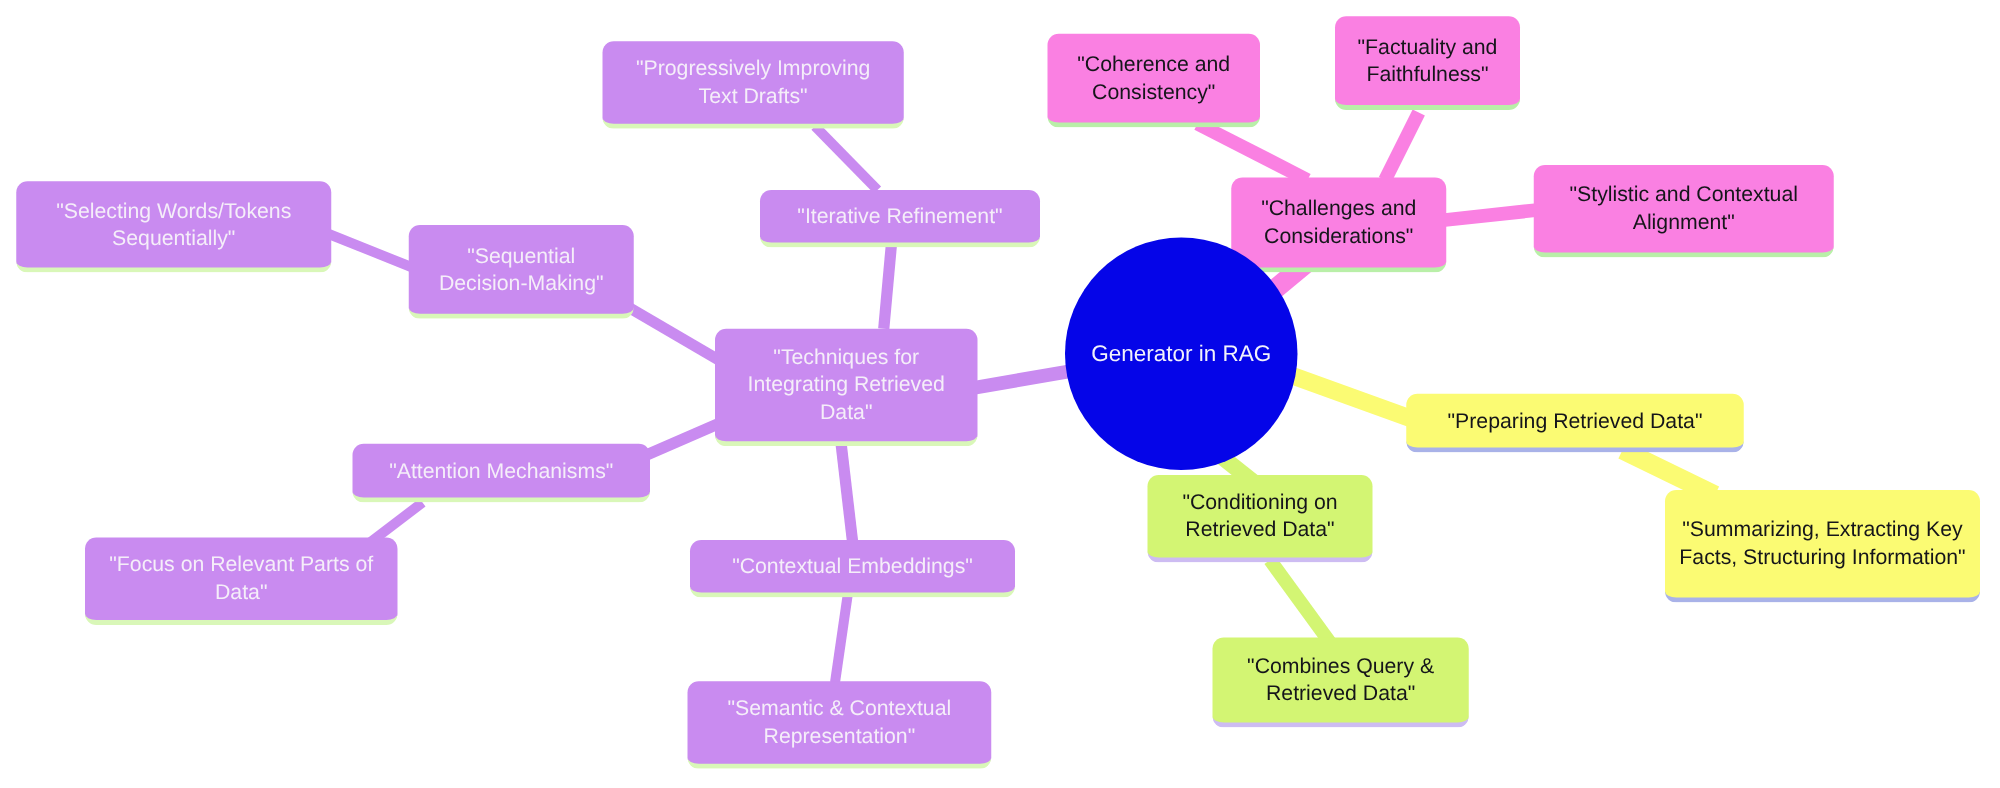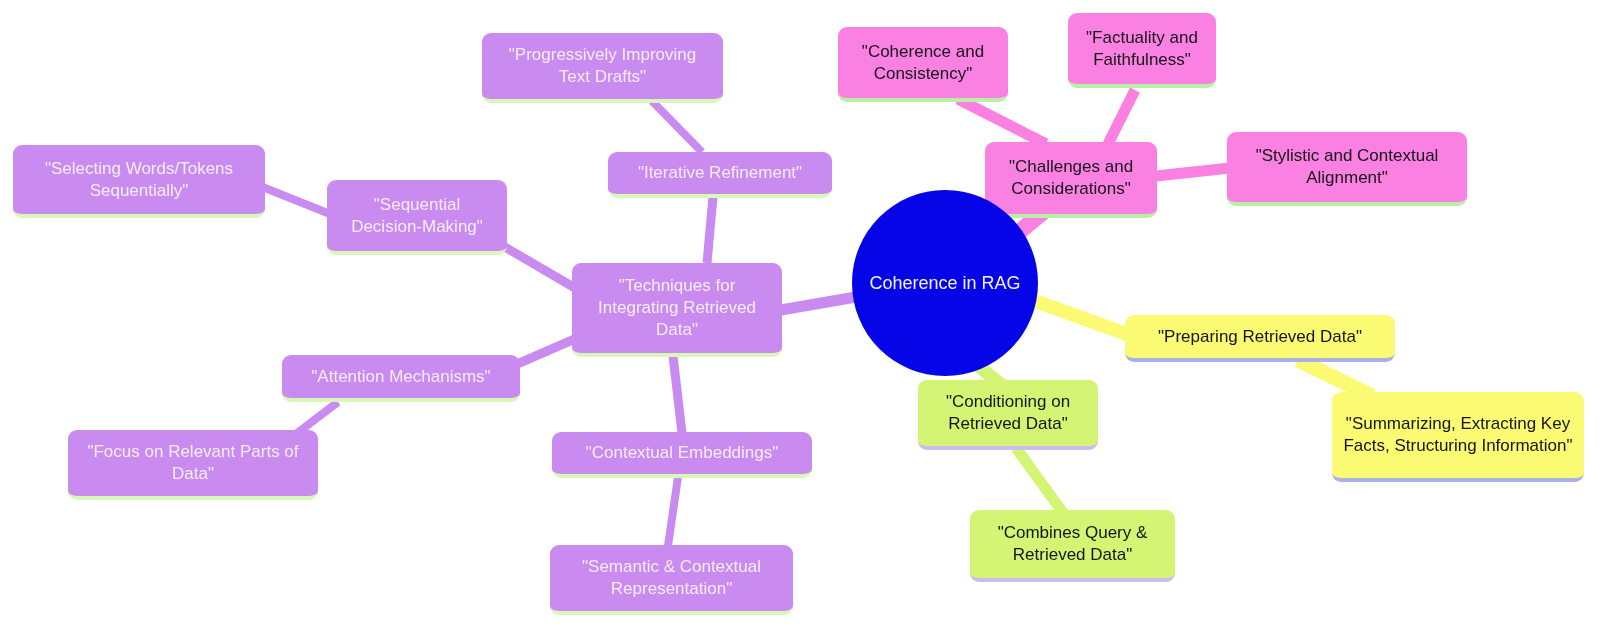--- a/index.html
+++ b/index.html
@@ -69,13 +69,13 @@
 <div class="node pink" style="left:1068px;top:13px;width:148px;height:75px;">"Factuality and Faithfulness"</div>
 <div class="node pink" style="left:985px;top:142px;width:172px;height:76px;">"Challenges and Considerations"</div>
 <div class="node pink" style="left:1227px;top:132px;width:240px;height:74px;">"Stylistic and Contextual Alignment"</div>
 
 <div class="node green" style="left:918px;top:380px;width:180px;height:70px;">"Conditioning on Retrieved Data"</div>
 <div class="node green" style="left:970px;top:510px;width:205px;height:72px;">"Combines Query &amp; Retrieved Data"</div>
 
 <div class="node yellow" style="left:1125px;top:315px;width:270px;height:47px;">"Preparing Retrieved Data"</div>
 <div class="node yellow" style="left:1332px;top:392px;width:252px;height:90px;">"Summarizing, Extracting Key Facts, Structuring Information"</div>
 
-<div class="center-circle" style="left:852px;top:190px;width:186px;height:186px;">Coherence in RAG</div>
+<div class="center-circle" style="left:852px;top:190px;width:186px;height:186px;">Generator in RAG</div>
 
 </body></html>

